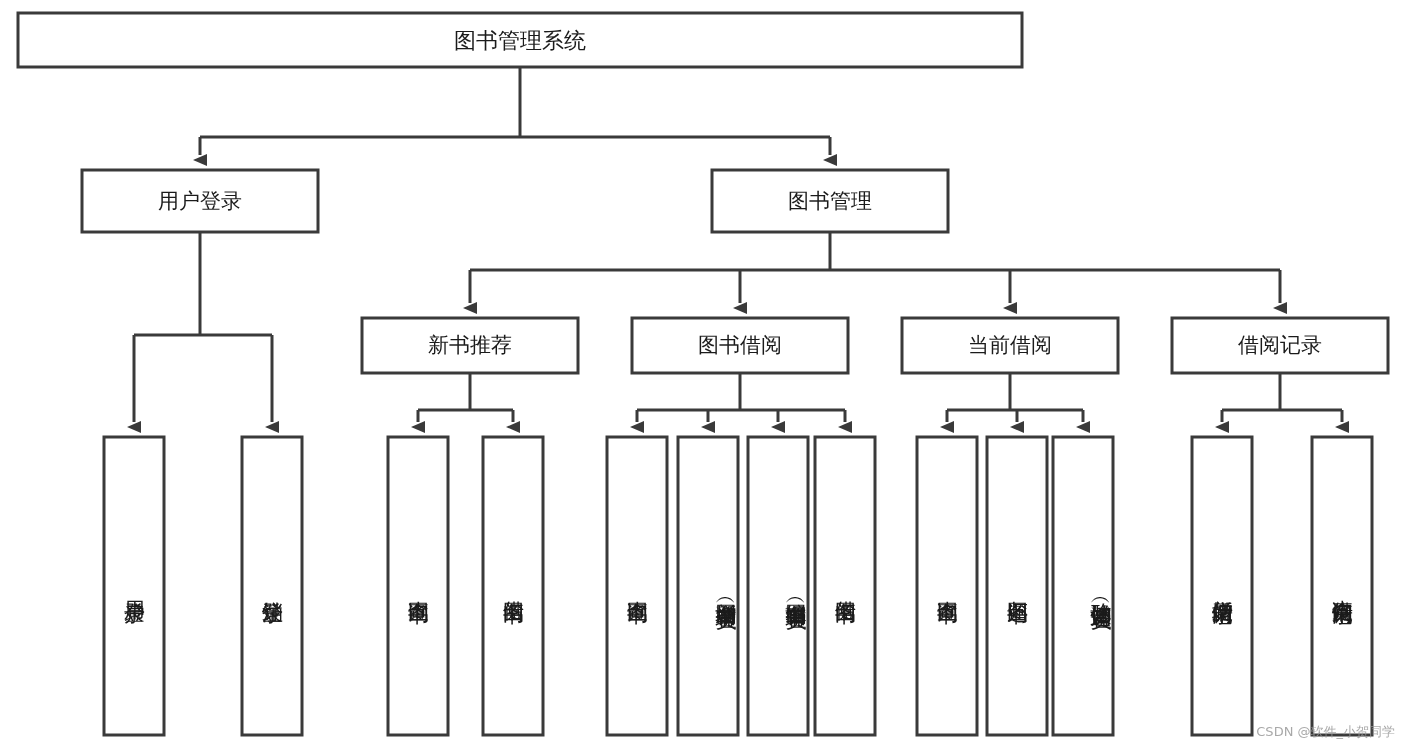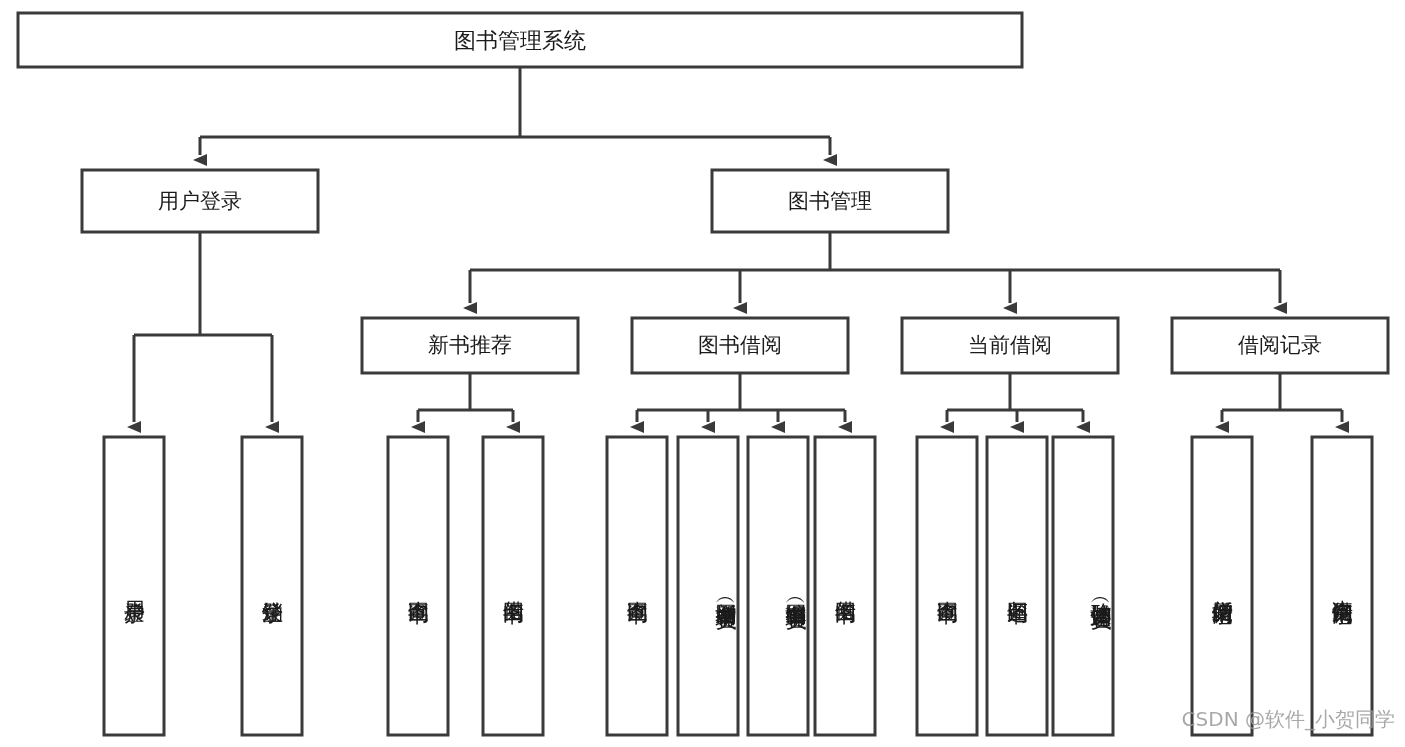--- a/index.html
+++ b/index.html
@@ -68,23 +68,23 @@
     display: flex;
     align-items: center;
     justify-content: center;
     text-align: center;
     pointer-events: none;
     user-select: none;
   }
   .watermark {
     position: absolute;
     right: 10px;
-    bottom: 14px;
-    font-family: "DejaVu Sans", "Liberation Sans", sans-serif;
-    font-size: 20px;
+    bottom: 6px;
+    font-family: "DejaVu Sans", "Liberation Sans", sans-serif;
+    font-size: 13px;
     color: #9a9a9a;
     opacity: 0.85;
     white-space: nowrap;
     user-select: none;
   }
 </style>
 </head>
 <body>
 
 <div id="diagram-root">

